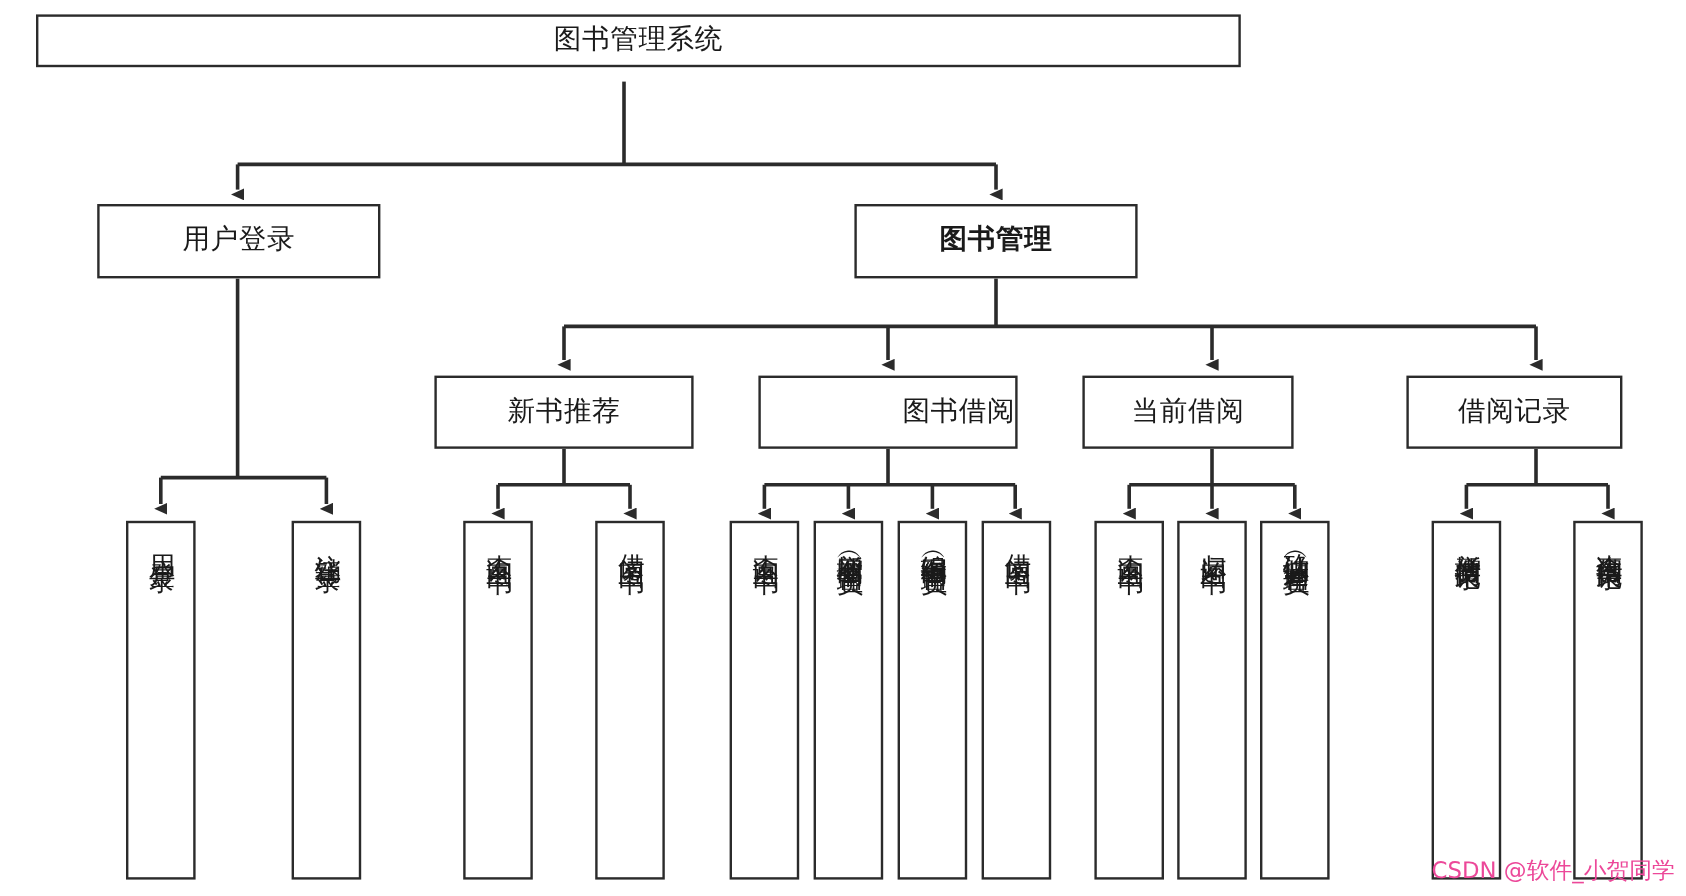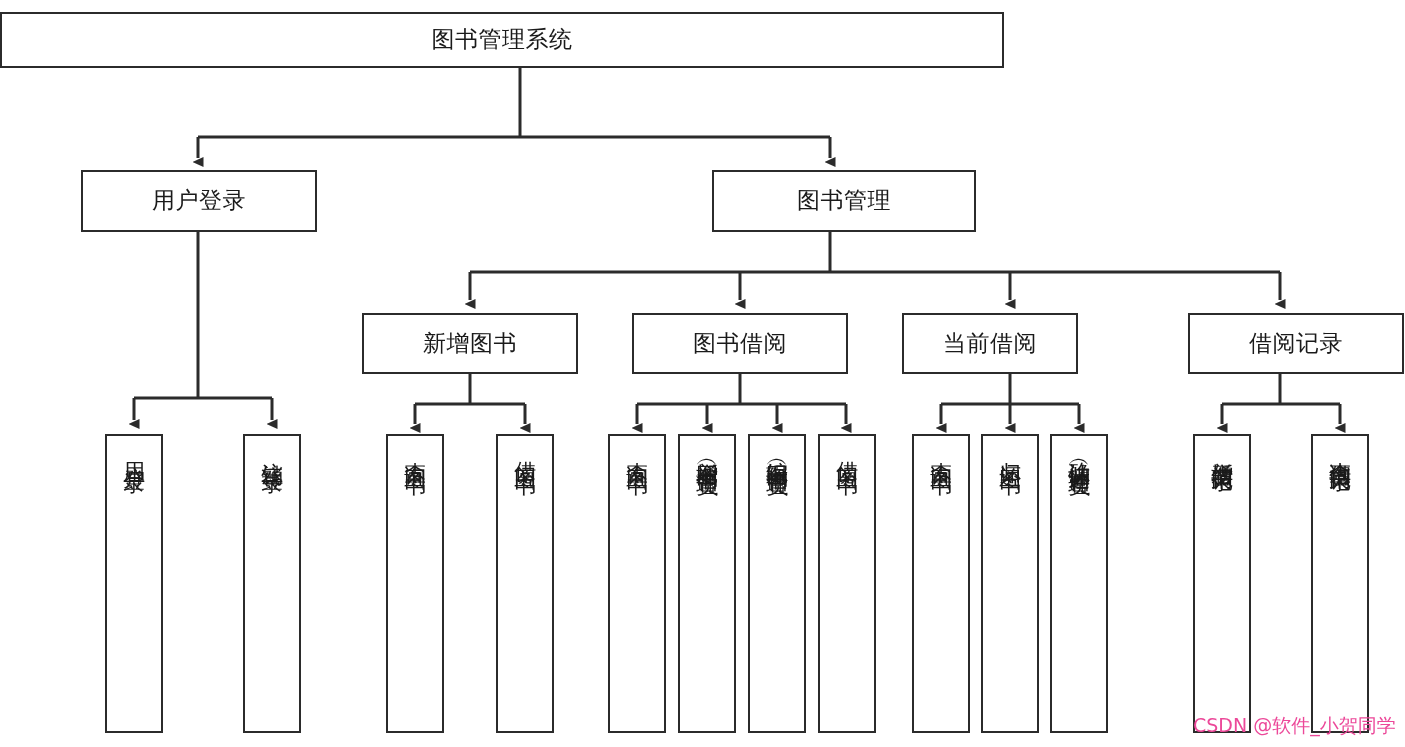--- a/index.html
+++ b/index.html
@@ -125,41 +125,41 @@
       <path d="M1010,404 L1010,424" marker-end="url(#arrowhead)"></path>
       <path d="M1079,404 L1079,424" marker-end="url(#arrowhead)"></path>
 
       <path d="M1280,374 L1280,404"></path>
       <path d="M1222,404 L1340,404"></path>
       <path d="M1222,404 L1222,424" marker-end="url(#arrowhead)"></path>
       <path d="M1340,404 L1340,424" marker-end="url(#arrowhead)"></path>
     </g>
   </svg>
 
-  <div class="node root horizontal" style="left:0; top:12px; width:1004px; height:56px;">
+  <div class="node root horizontal" style="left:30px; top:12px; width:1004px; height:44px;">
     <span class="node-label">图书管理系统</span>
   </div>
 
   <div class="node horizontal" style="left:81px; top:170px; width:236px; height:62px;">
     <span class="node-label">用户登录</span>
   </div>
-  <div class="node horizontal" style="left:712px; top:170px; width:264px; height:62px;">
+  <div class="node horizontal" style="left:712px; top:170px; width:236px; height:62px;font-weight:bold;">
     <span class="node-label">图书管理</span>
   </div>
 
   <div class="node horizontal" style="left:362px; top:313px; width:216px; height:61px;">
-    <span class="node-label">新增图书</span>
-  </div>
-  <div class="node horizontal" style="left:632px; top:313px; width:216px; height:61px;">
+    <span class="node-label">新书推荐</span>
+  </div>
+  <div class="node horizontal" style="left:632px; top:313px; width:216px; height:61px;justify-content:flex-end;">
     <span class="node-label">图书借阅</span>
   </div>
   <div class="node horizontal" style="left:902px; top:313px; width:176px; height:61px;">
     <span class="node-label">当前借阅</span>
   </div>
-  <div class="node horizontal" style="left:1172px; top:313px; width:216px; height:61px;margin-left:16px;">
+  <div class="node horizontal" style="left:1172px; top:313px; width:180px; height:61px;">
     <span class="node-label">借阅记录</span>
   </div>
 
   <div class="node vertical" style="left:105px; top:434px; width:58px; height:299px;">
     <span class="node-label">用户登录</span>
   </div>
   <div class="node vertical" style="left:243px; top:434px; width:58px; height:299px;">
     <span class="node-label">注销登录</span>
   </div>
 

